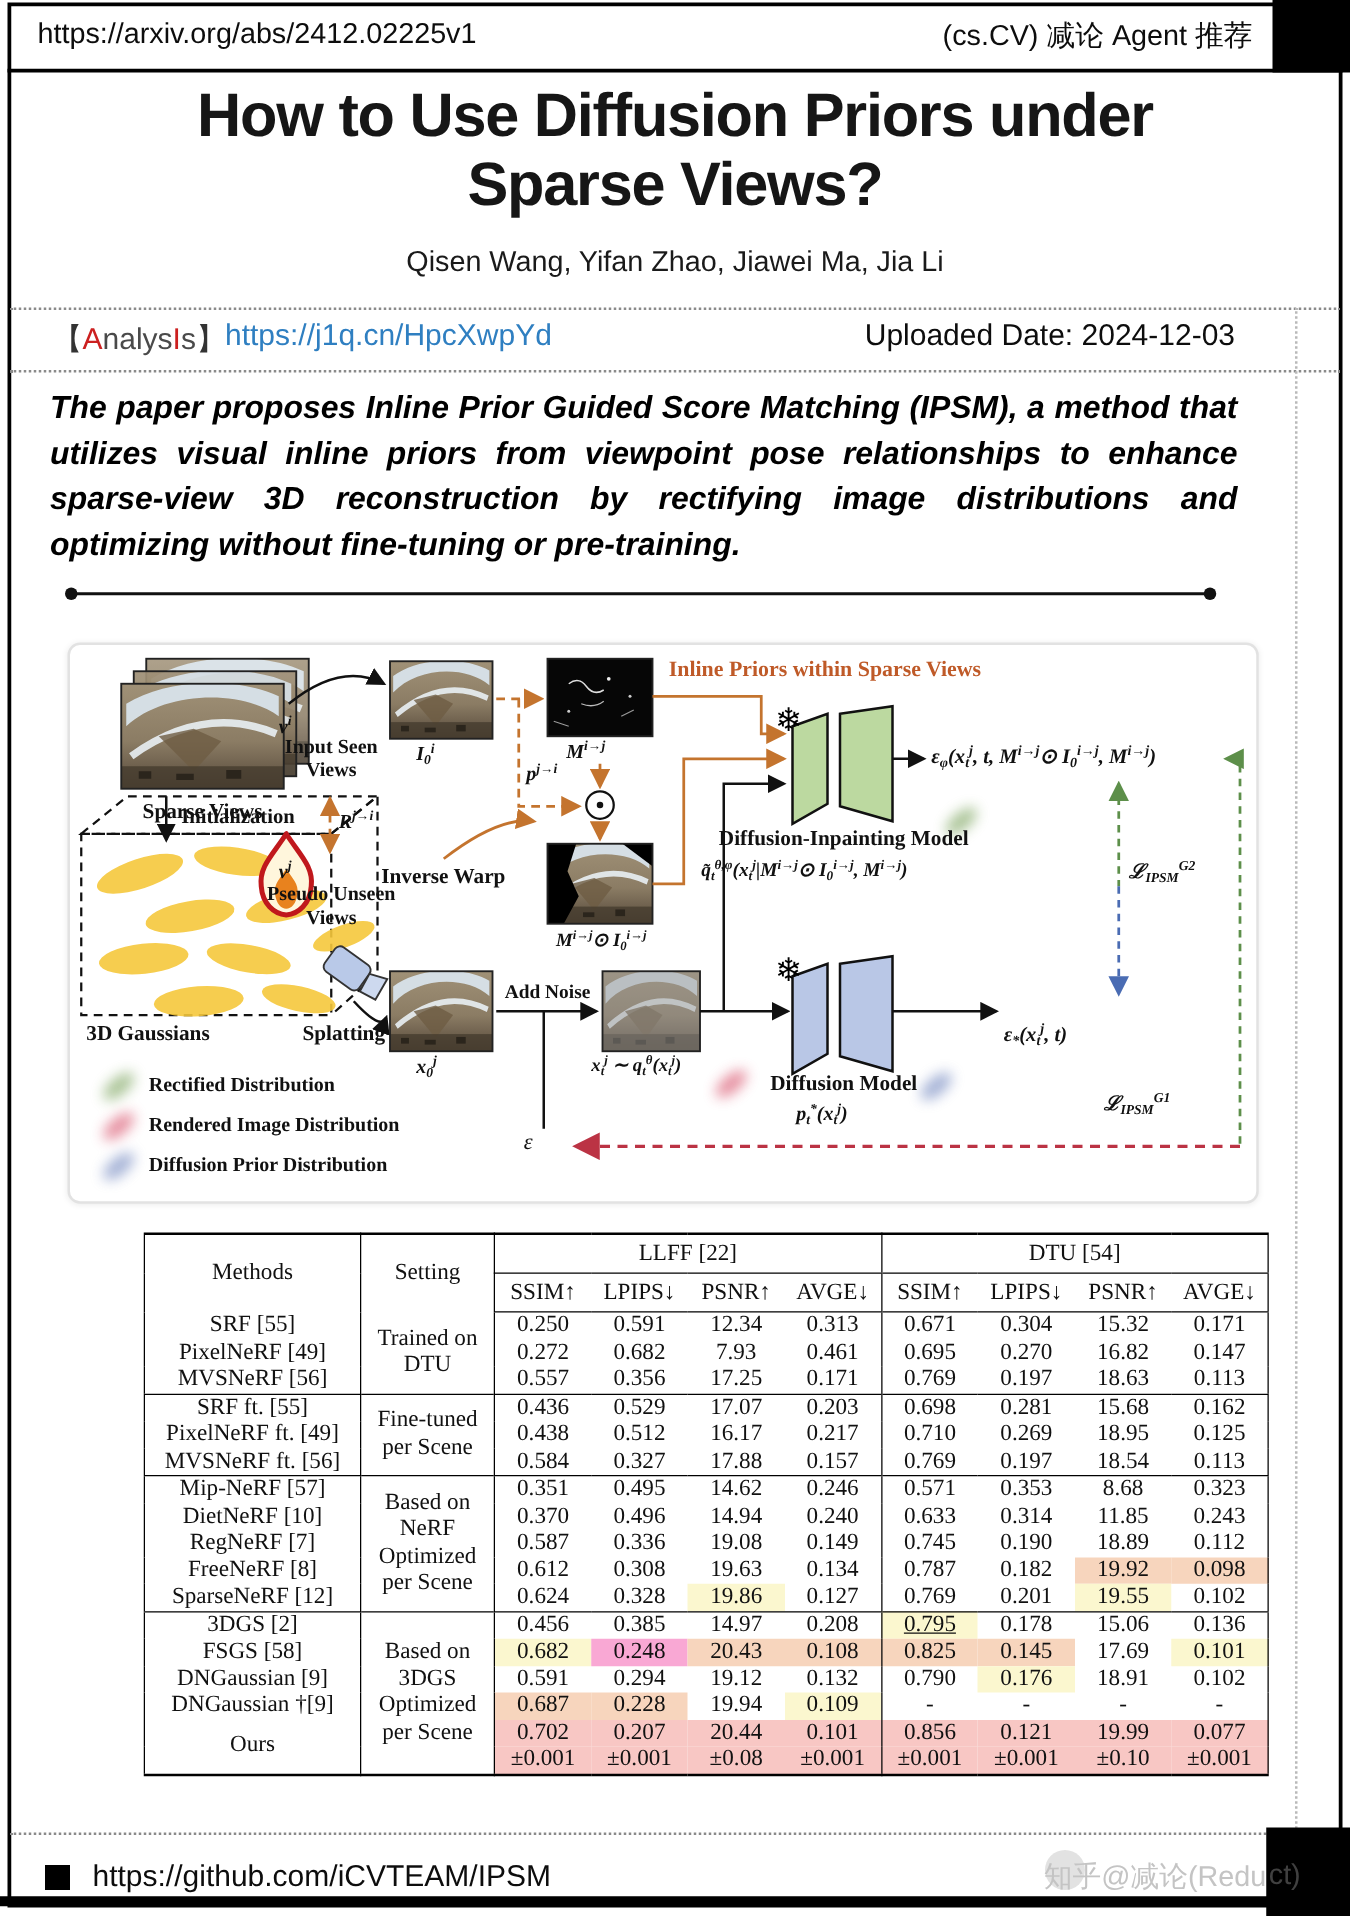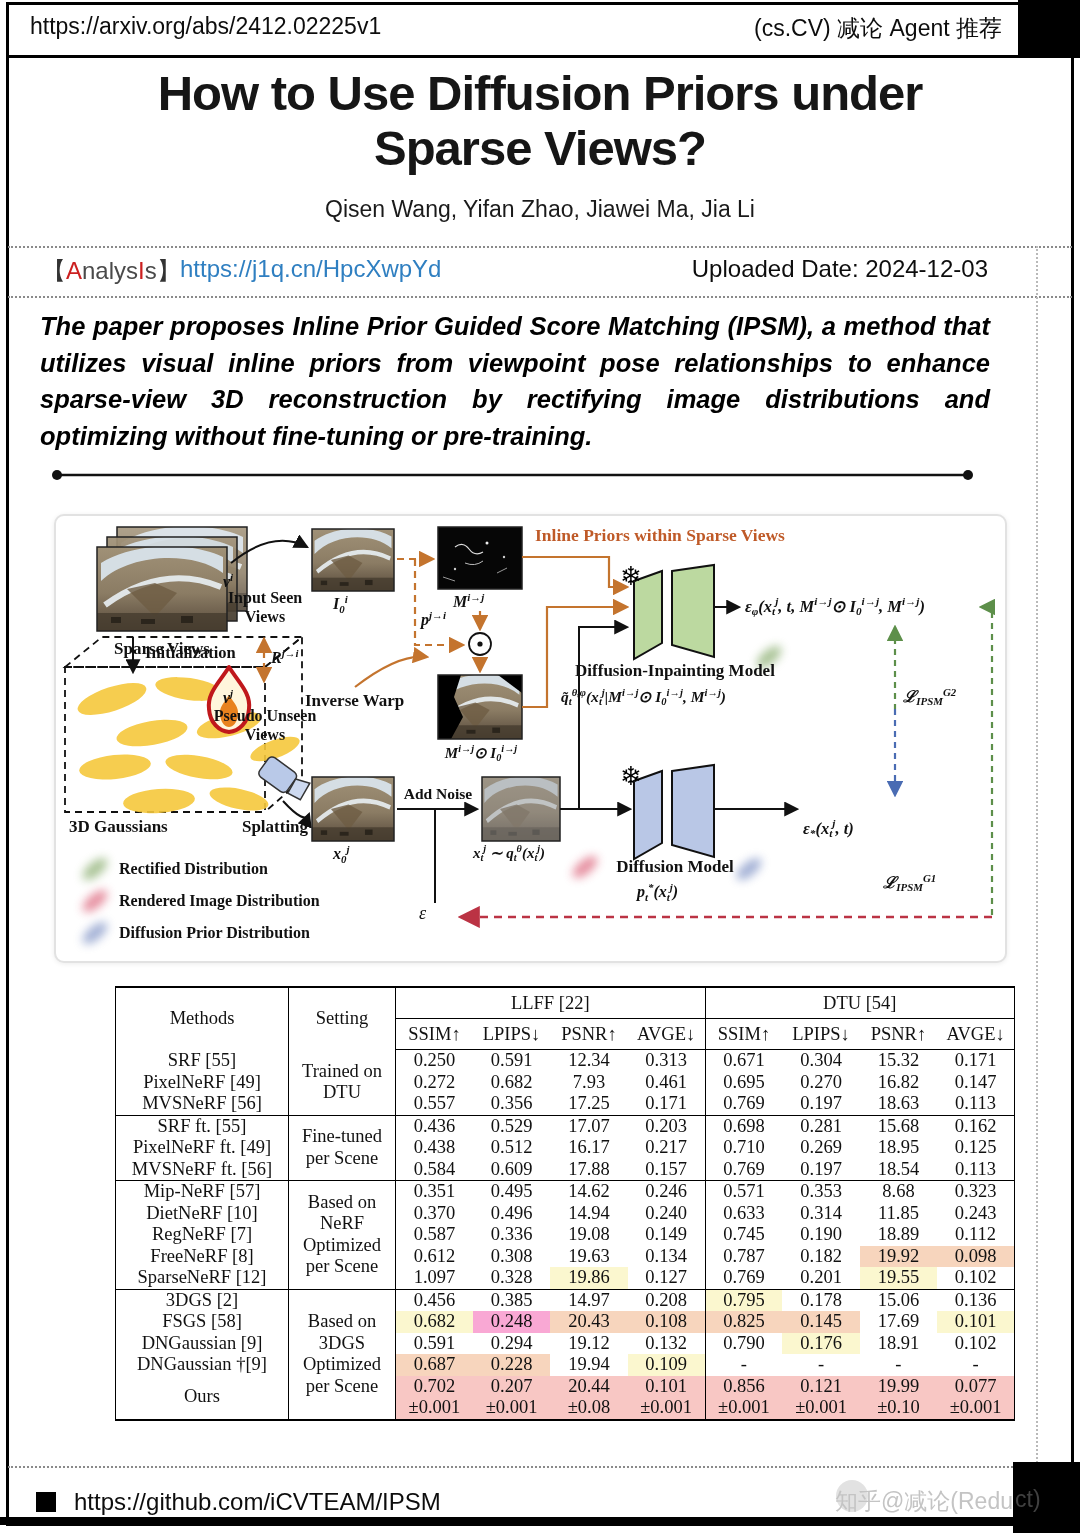--- a/index.html
+++ b/index.html
@@ -365,21 +365,21 @@
             <td class="val">16.17</td>
             <td class="val">0.217</td>
             <td class="val gsep">0.710</td>
             <td class="val">0.269</td>
             <td class="val">18.95</td>
             <td class="val">0.125</td>
           </tr>
           <tr>
             <td class="method">MVSNeRF ft. [56]</td>
             <td class="val">0.584</td>
-            <td class="val">0.609</td>
+            <td class="val">0.327</td>
             <td class="val">17.88</td>
             <td class="val">0.157</td>
             <td class="val gsep">0.769</td>
             <td class="val">0.197</td>
             <td class="val">18.54</td>
             <td class="val">0.113</td>
           </tr>
           <tr class="gs">
             <td class="method">Mip-NeRF [57]</td>
             <td class="setting" rowspan="5">Based on NeRF Optimized per Scene</td>
@@ -420,37 +420,37 @@
             <td class="val">0.308</td>
             <td class="val">19.63</td>
             <td class="val">0.134</td>
             <td class="val gsep">0.787</td>
             <td class="val">0.182</td>
             <td class="val" style="background: rgb(247, 213, 189);">19.92</td>
             <td class="val" style="background: rgb(247, 213, 189);">0.098</td>
           </tr>
           <tr>
             <td class="method">SparseNeRF [12]</td>
-            <td class="val">1.097</td>
+            <td class="val">0.624</td>
             <td class="val">0.328</td>
             <td class="val" style="background: rgb(251, 247, 207);">19.86</td>
             <td class="val">0.127</td>
             <td class="val gsep">0.769</td>
             <td class="val">0.201</td>
             <td class="val" style="background: rgb(251, 247, 207);">19.55</td>
             <td class="val">0.102</td>
           </tr>
           <tr class="gs">
             <td class="method">3DGS [2]</td>
             <td class="setting" rowspan="6">Based on 3DGS Optimized per Scene</td>
             <td class="val">0.456</td>
             <td class="val">0.385</td>
             <td class="val">14.97</td>
             <td class="val">0.208</td>
-            <td class="val gsep" style="background: rgb(251, 247, 207);">0.795</td>
+            <td class="val gsep" style="background: rgb(251, 247, 207); text-decoration: underline;">0.795</td>
             <td class="val">0.178</td>
             <td class="val">15.06</td>
             <td class="val">0.136</td>
           </tr>
           <tr>
             <td class="method">FSGS [58]</td>
             <td class="val" style="background: rgb(251, 247, 207);">0.682</td>
             <td class="val" style="background: #f9a8d4;">0.248</td>
             <td class="val" style="background: rgb(247, 213, 189);">20.43</td>
             <td class="val" style="background: rgb(247, 213, 189);">0.108</td>

